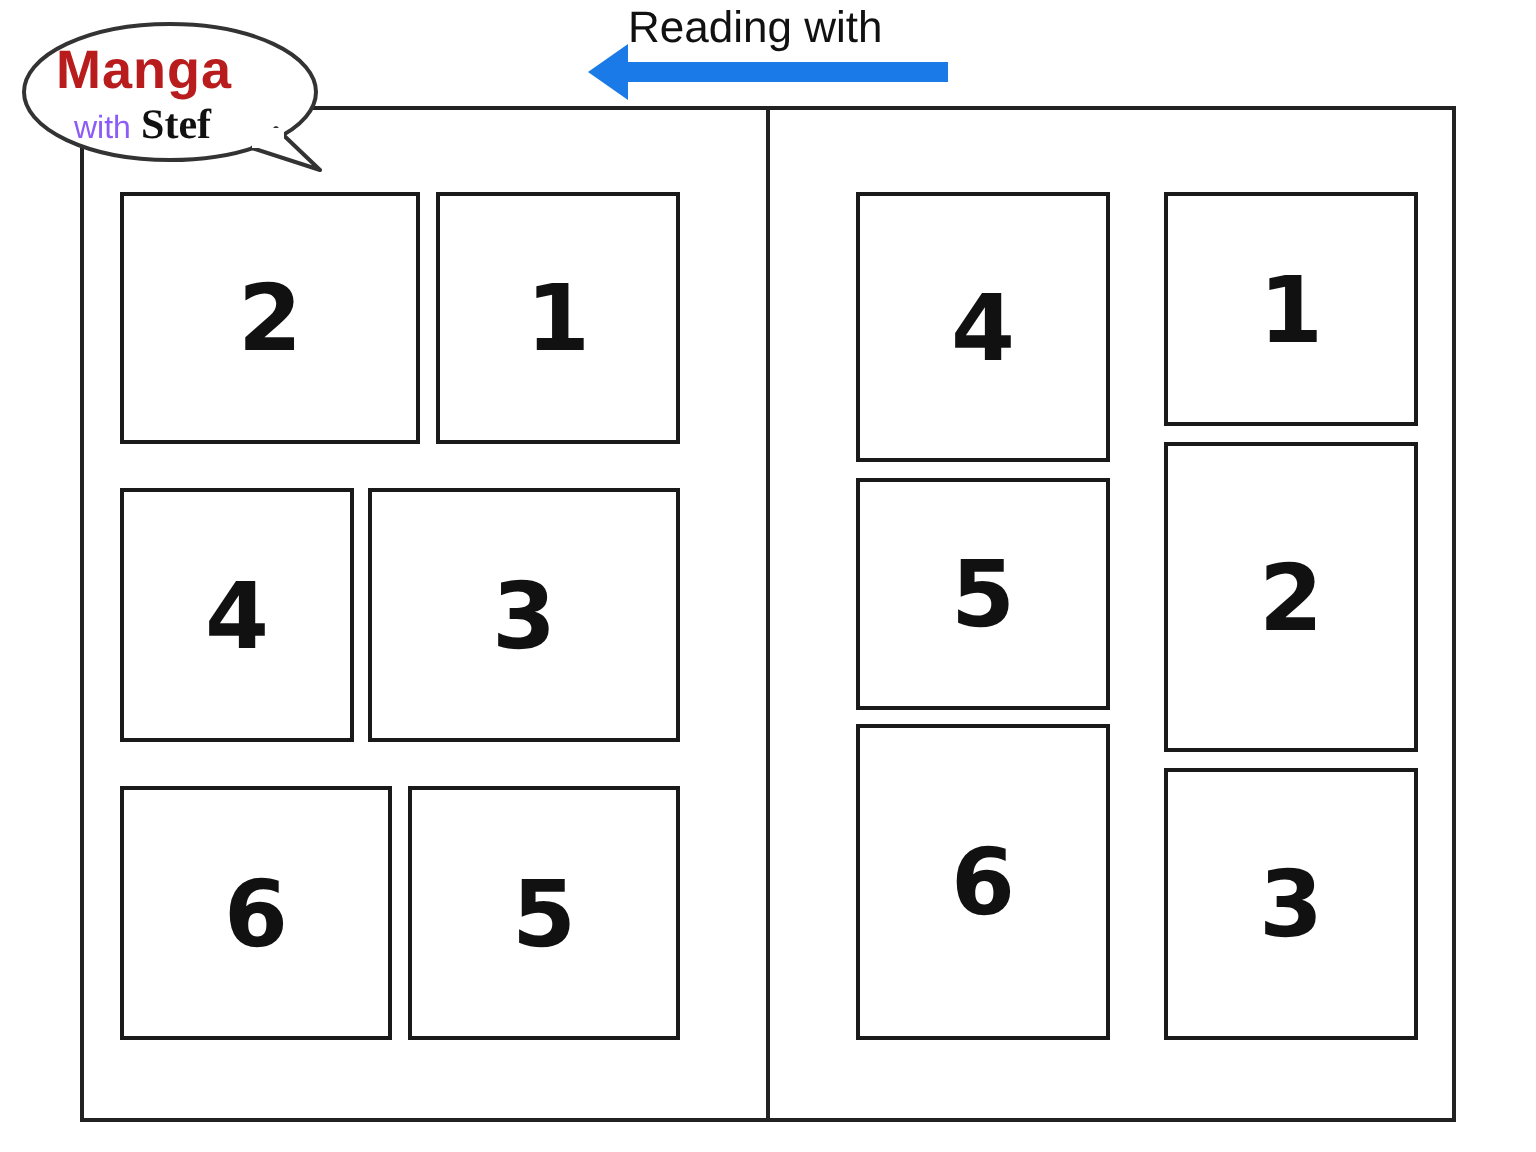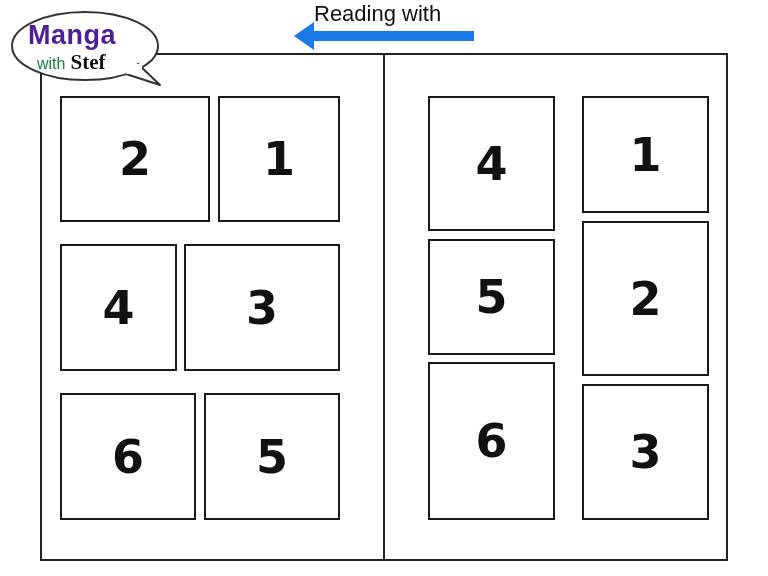--- a/index.html
+++ b/index.html
@@ -2,22 +2,22 @@
 <html><head>
 <meta charset="utf-8">
 <style>
   html, body { margin:0; padding:0; background:#ffffff; }
   body { width:768px; height:576px; position:relative; overflow:hidden; font-family:"DejaVu Sans", sans-serif; }
   .abs { position:absolute; box-sizing:border-box; }
   .page { border:2px solid #222; background:#fff; }
   .panel { border:2px solid #1a1a1a; background:#fff; display:flex; align-items:center; justify-content:center; }
   .num { font-family:"DejaVu Sans", sans-serif; font-weight:bold; font-size:46px; color:#111; line-height:1; }
   .title { font-family:"Liberation Sans", sans-serif; font-size:22px; color:#111; white-space:nowrap; }
-  .logo-big { font-family:"Liberation Sans", sans-serif; font-weight:bold; font-size:27px; color:#4c1d95; letter-spacing:0.5px; }
-  .logo-small { font-family:"Liberation Sans", sans-serif; font-size:16px; color:#15803d; }
+  .logo-big { font-family:"Liberation Sans", sans-serif; font-weight:bold; font-size:27px; color:#b91c1c; letter-spacing:0.5px; }
+  .logo-small { font-family:"Liberation Sans", sans-serif; font-size:16px; color:#8b5cf6; }
   .logo-bold { font-family:Liberation Serif, serif; font-weight:bold; font-size:21px; color:#111; }
 </style>
 </head>
 <body>
 
 <div class="abs title" style="left:314px; top:1px;">Reading with</div>
 <svg class="abs" style="left:294px; top:22px;" width="182" height="28" viewBox="0 0 182 28">
   <rect x="16" y="9" width="164" height="10" fill="#1a7be8"></rect>
   <polygon points="0,14 20,0 20,28" fill="#1a7be8"></polygon>
 </svg>

